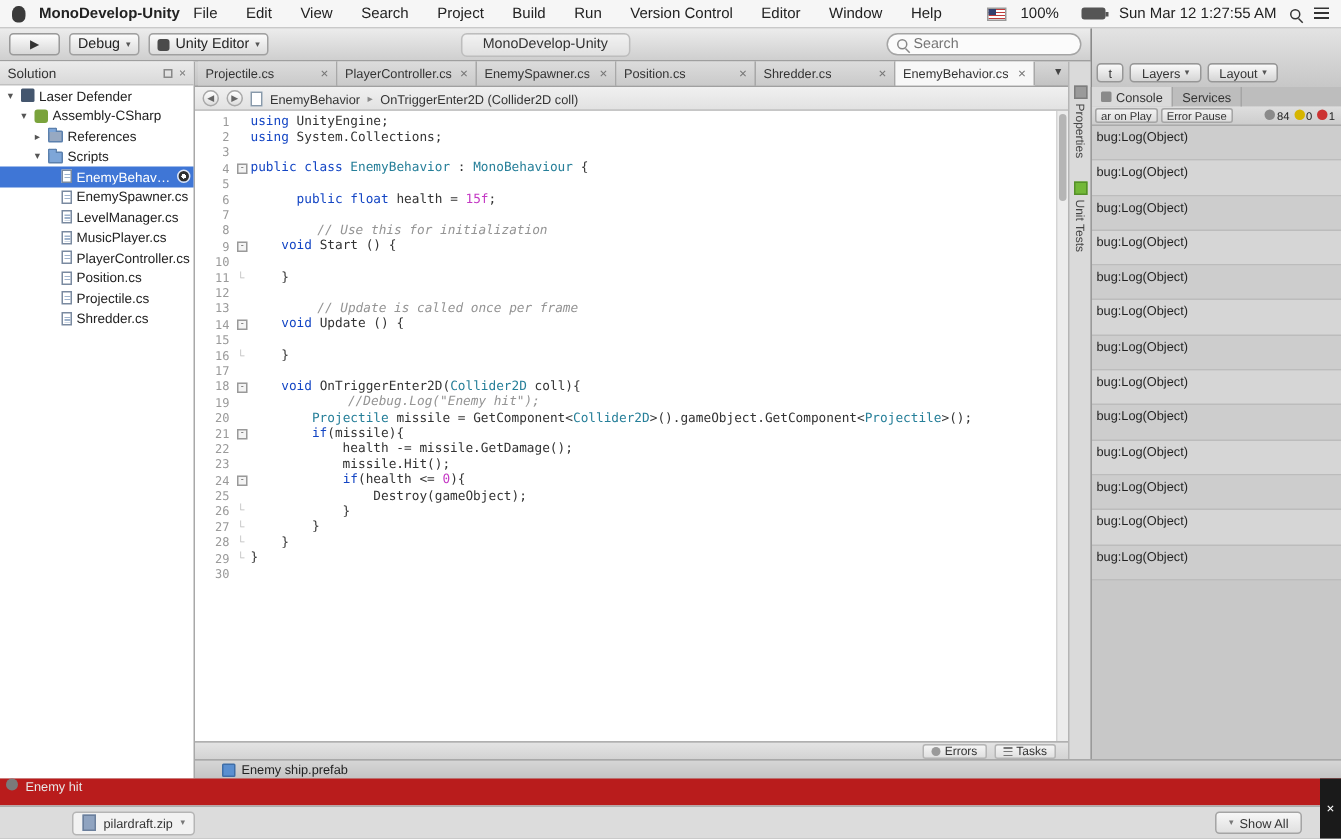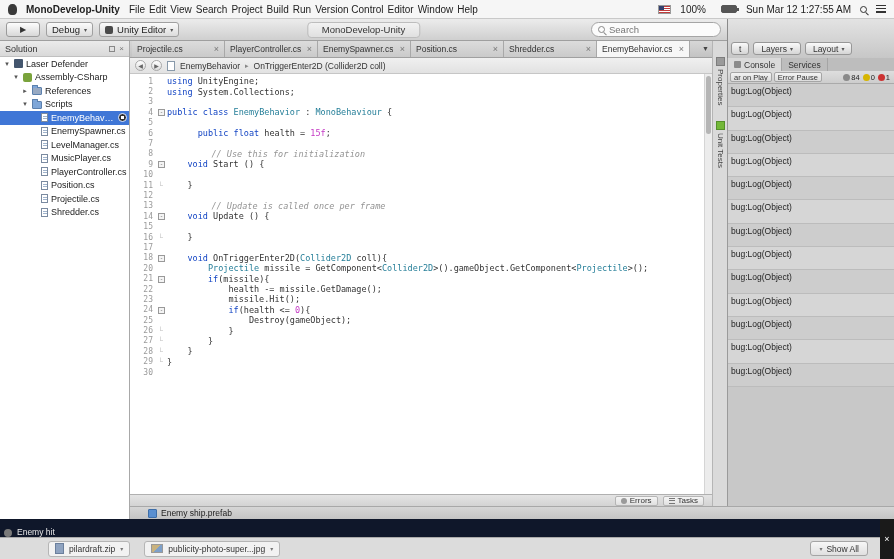--- a/index.html
+++ b/index.html
@@ -156,38 +156,38 @@
   #console-tabs { height:13px; background:#bdbdbd; display:flex; font-size:8.5px; color:#333; }
   .c-tab { display:flex; align-items:center; gap:3px; padding:0 6px; border-right:1px solid #a5a5a5; }
   .c-tab.active { background:#dadada; }
   .c-tab-glyph { width:7px; height:7px; background:#8a8a8a; border-radius:1px; }
   #console-toolbar { height:13px; background:linear-gradient(#dedede,#cdcdcd);
                      border-bottom:1px solid #aaa; display:flex; align-items:center; gap:2px;
                      padding:0 2px; font-size:7.5px; color:#333; }
   .c-btn { border:1px solid #a5a5a5; border-radius:2px; background:linear-gradient(#f2f2f2,#dcdcdc);
            height:10px; display:flex; align-items:center; padding:4px 3px; white-space:nowrap; overflow:hidden; }
   #console-counts { margin-left:auto; display:flex; align-items:center; gap:3px; padding-right:2px; }
-  .count { display:flex; align-items:center; gap:1px; font-size:7.5px; color:#222; }
+  .count { display:flex; align-items:flex-start; gap:1px; font-size:7.5px; color:#222; }
   .dot { width:7px; height:7px; border-radius:50%; flex:none; }
   .dot.log { background:#8a8a8a; } .dot.warn { background:var(--warning,#d6b500); }
   .dot.error { background:var(--error,#cc3333); }
   .console-row { height:23.3px; border-bottom:1px solid #bcbcbc; font-size:8.5px; color:#222;
                  padding:2px 3px; overflow:hidden; }
   .console-row:nth-child(even) { background:#d6d6d6; }
   .console-row:nth-child(odd) { background:#cdcdcd; }
 
   
   #prefab-bar { left:130px; top:506px; width:764px; height:13px;
                 background:linear-gradient(#d6d6d6,#c4c4c4); border-top:1px solid #a8a8a8;
                 display:flex; align-items:center; gap:4px; padding-left:18px; font-size:8.5px; color:#222; }
   .cube-icon { width:9px; height:9px; background:#5a8fd0; border:1px solid #3e6ea8; border-radius:1px; flex:none; }
 
   
-  #statusbar { left:0; top:519px; width:894px; height:18px; background:#0f172a;
-               display:flex; align-items:flex-end; gap:5px; padding:0 4px;
+  #statusbar { left:0; top:519px; width:894px; height:18px; background:#b91c1c;
+               display:flex; align-items:flex-start; gap:5px; padding:0 4px;
                font-size:8.5px; color:#e8e8e8; }
   .status-dot { width:8px; height:8px; border-radius:50%; background:#7a7a7a; flex:none; }
 
   
   #downloadbar { left:0; top:537px; width:894px; height:22px; background:#dcdcdc;
                  border-top:1px solid #ababab; display:flex; align-items:center; gap:14px;
                  padding:0 8px; font-size:8.5px; color:#333; }
   .chip { height:16px; background:#f2f2f2; border:1px solid #b5b5b5; border-radius:3px;
           display:flex; align-items:center; gap:5px; padding:0 6px; max-width:145px; }
   .chip:first-of-type { margin-left:40px; }
@@ -201,21 +201,21 @@
               align-items:center; gap:4px; padding:0 8px; font-size:8.5px; color:#333; }
   #corner-close { left:880px; top:519px; width:14px; height:40px; background:#1a1a1a;
                   display:flex; align-items:center; justify-content:center; color:#fff; font-size:9px; }
 </style>
 </head>
 <body>
 
 <div id="menubar" class="abs">
   <span class="apple-logo"></span>
   <span class="menu-app">MonoDevelop-Unity</span>
-  <span id="menu-items" style="display:flex;gap:4px;">
+  <span id="menu-items" style="display:flex;gap:19px;">
       <span class="menu-item">File</span>
       <span class="menu-item">Edit</span>
       <span class="menu-item">View</span>
       <span class="menu-item">Search</span>
       <span class="menu-item">Project</span>
       <span class="menu-item">Build</span>
       <span class="menu-item">Run</span>
       <span class="menu-item">Version Control</span>
       <span class="menu-item">Editor</span>
       <span class="menu-item">Window</span>
@@ -466,20 +466,25 @@
         <span class="lnum">17</span>
         <span class="lfold"></span>
         <span class="ctext"></span>
       </div>
       <div class="cline">
         <span class="lnum">18</span>
         <span class="lfold"><span class="foldbox">-</span></span>
         <span class="ctext"><span class="p">    </span><span class="k">void</span><span class="p"> OnTriggerEnter2D(</span><span class="t">Collider2D</span><span class="p"> coll){</span></span>
       </div>
       <div class="cline">
+        <span class="lnum">19</span>
+        <span class="lfold"></span>
+        <span class="ctext"><span class="p">        </span><span class="c">//Debug.Log("Enemy hit");</span></span>
+      </div>
+      <div class="cline">
         <span class="lnum">20</span>
         <span class="lfold"></span>
         <span class="ctext"><span class="p">        </span><span class="t">Projectile</span><span class="p"> missile = GetComponent&lt;</span><span class="t">Collider2D</span><span class="p">&gt;().gameObject.GetComponent&lt;</span><span class="t">Projectile</span><span class="p">&gt;();</span></span>
       </div>
       <div class="cline">
         <span class="lnum">21</span>
         <span class="lfold"><span class="foldbox">-</span></span>
         <span class="ctext"><span class="p">        </span><span class="k">if</span><span class="p">(missile){</span></span>
       </div>
       <div class="cline">
@@ -612,24 +617,19 @@
   <span>Enemy hit</span>
 </div>
 
 <div id="downloadbar" class="abs">
   <span id="chips" style="display:flex;gap:14px;align-items:center;">
       <span class="chip">
         <span class="chip-icon-zip"></span>
         <span class="chip-label">pilardraft.zip</span>
         <span class="chip-caret">▾</span>
       </span>
-      <span class="chip">
-        <span class="chip-icon-img"></span>
-        <span class="chip-label">publicity-photo-super...jpg</span>
-        <span class="chip-caret">▾</span>
-      </span>
     </span>
   <span id="show-all">
     <span class="chip-caret">▾</span>
     <span>Show All</span>
   </span>
 </div>
 <div id="corner-close" class="abs">×</div>
 
 </body></html>

